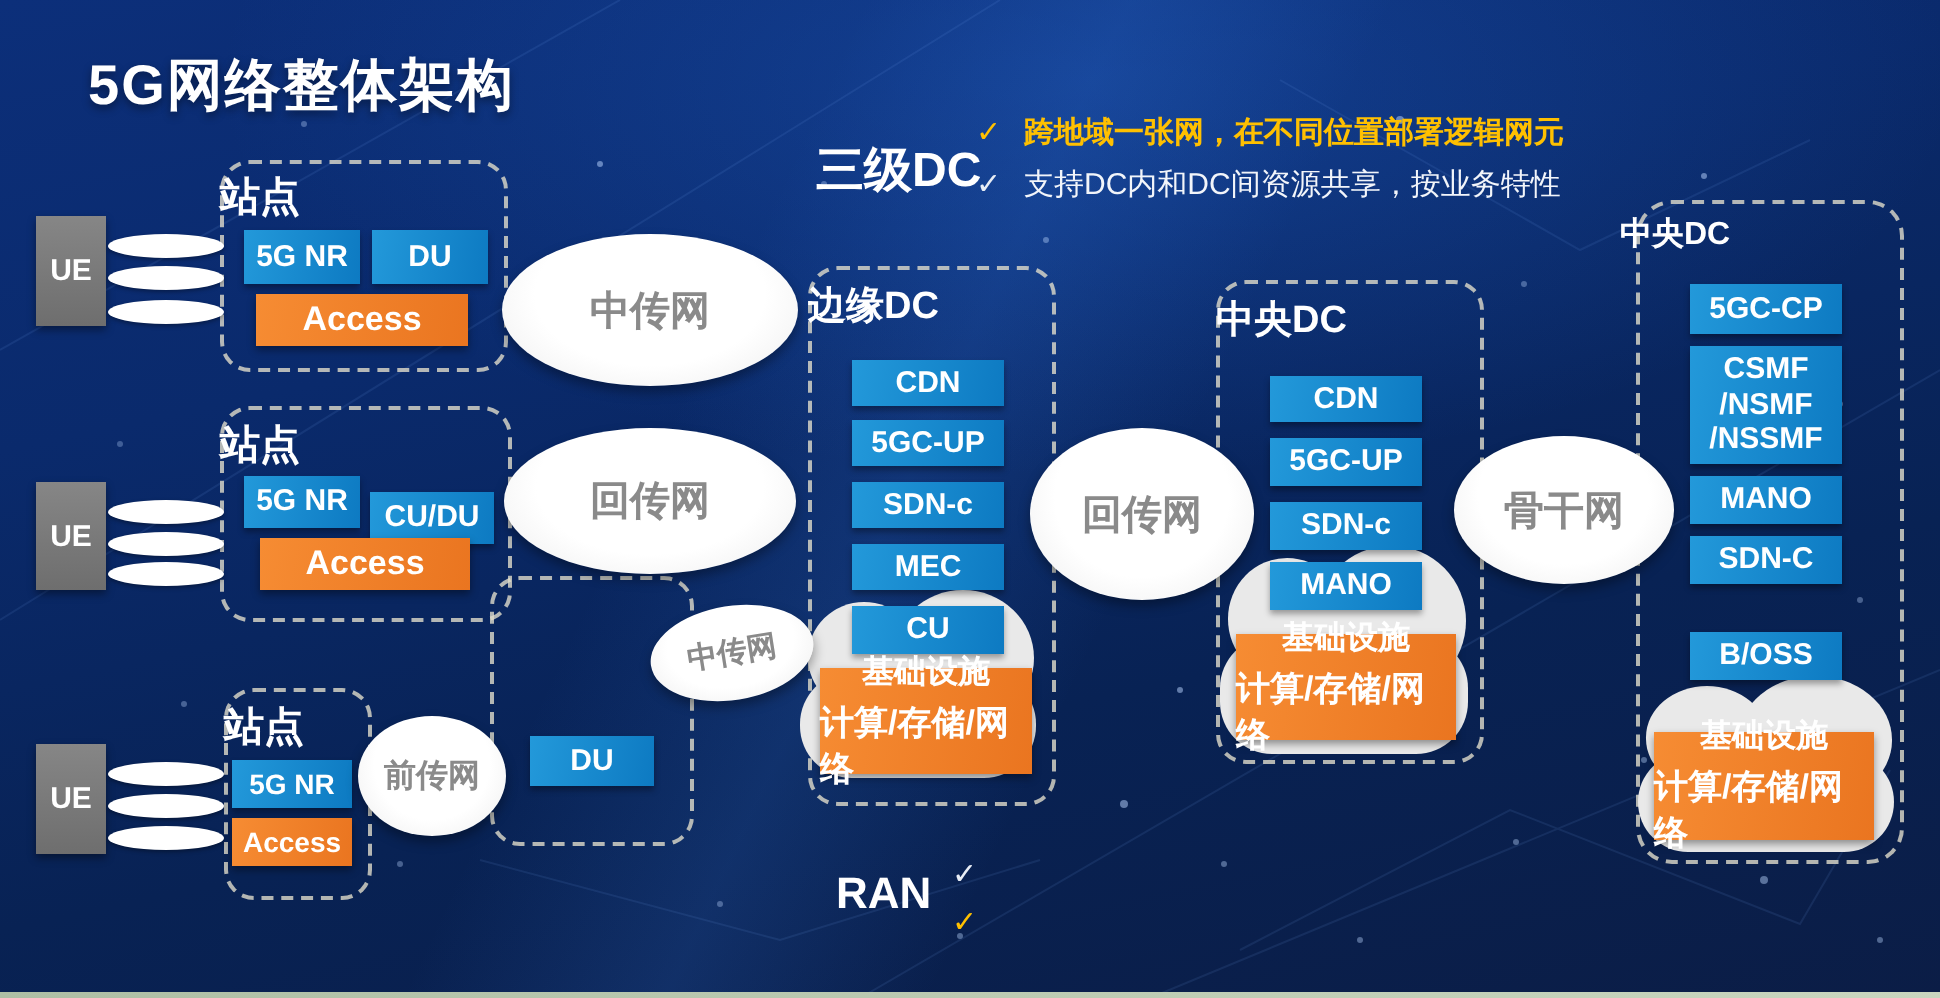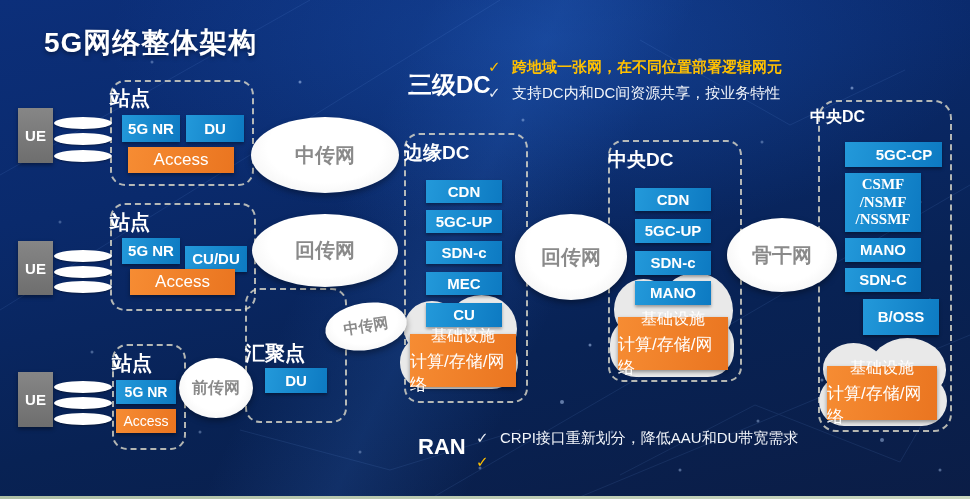--- a/index.html
+++ b/index.html
@@ -26,21 +26,21 @@
   .dashed{border:2px dashed rgba(224,221,203,0.8);border-radius:15px;z-index:1;}
   .dash-title{color:#fff;font-weight:bold;text-align:left;z-index:3;}
 
   .ue{background:linear-gradient(180deg,#868686,#6e6e6e);color:#fff;font-weight:bold;font-size:15px;
       display:flex;align-items:center;justify-content:center;z-index:2;box-shadow:0 2px 4px rgba(0,0,0,.4);}
   .wave{background:#fff;border-radius:50%;width:58px;height:12px;z-index:2;box-shadow:0 1px 2px rgba(0,0,0,.35);}
 
   .nbox{background:linear-gradient(100deg,#2399da 0%,#0d7ac2 100%);color:#fff;font-weight:bold;font-size:15px;
         display:flex;align-items:center;justify-content:center;text-align:center;z-index:2;
         white-space:pre-line;line-height:1.18;box-shadow:0 2px 3px rgba(0,0,0,.35);}
-  .obox{background:linear-gradient(100deg,#f68c33 0%,#ea7520 100%);color:#fff;font-weight:normal;
+  .obox{background:linear-gradient(100deg,#f68c33 0%,#ea7520 100%);color:#fff;font-weight:bold;
         display:flex;flex-direction:column;align-items:center;justify-content:center;z-index:2;
         box-shadow:0 2px 4px rgba(0,0,0,.4);}
   .obox .t1{font-size:16px;}
   .obox .t2{font-size:17px;margin-top:3px;}
   .obox.access{font-size:17px;}
 
   .ellipse{background:radial-gradient(ellipse at 50% 40%,#ffffff 55%,#ececec 100%);border-radius:50%;
            color:#8a8a8a;font-weight:bold;display:flex;align-items:center;justify-content:center;
            z-index:3;box-shadow:0 3px 6px rgba(0,0,0,.35);}
 
@@ -137,21 +137,20 @@
   <div class="abs wave" style="left:54px;top:413px;"></div>
 
   <div class="abs dashed" style="left:112px;top:344px;width:70px;height:102px;"></div>
   <div class="abs dash-title" style="left:112px;top:350px;width:70px;font-size:20px;">站点</div>
   <div class="abs nbox" style="left:116px;top:380px;width:60px;height:24px;font-size:14px;">5G NR</div>
   <div class="abs obox access" style="left:116px;top:409px;width:60px;height:24px;font-size:14px;">Access</div>
 
   <div class="abs ellipse" style="left:179px;top:358px;width:74px;height:60px;font-size:16px;">前传网</div>
 
   <div class="abs dashed" style="left:245px;top:288px;width:98px;height:131px;"></div>
-  <div class="abs dash-title" style="left:245px;top:340px;width:98px;font-size:20px;">汇聚点</div>
   <div class="abs nbox" style="left:265px;top:368px;width:62px;height:25px;">DU</div>
 
   <div class="abs ellipse" style="left:325px;top:303px;width:82px;height:47px;font-size:15px;transform:rotate(-9deg);">中传网</div>
 
   <div class="abs dashed" style="left:404px;top:133px;width:120px;height:266px;"></div>
   <div class="abs dash-title" style="left:404px;top:140px;width:120px;font-size:19px;">边缘DC</div>
   <div class="abs cloud" style="left:400px;top:297px;width:118px;height:92px;">
     <div class="cb b1"></div>
       <div class="cb b2"></div>
       <div class="cb body"></div>
@@ -186,35 +185,34 @@
 
   <div class="abs ellipse" style="left:727px;top:218px;width:110px;height:74px;font-size:20px;">骨干网</div>
 
   <div class="abs dashed" style="left:818px;top:100px;width:130px;height:328px;border-radius:18px;"></div>
   <div class="abs dash-title" style="left:810px;top:107px;width:130px;font-size:16px;">中央DC</div>
   <div class="abs cloud" style="left:819px;top:340px;width:128px;height:86px;">
     <div class="cb b1"></div>
       <div class="cb b2"></div>
       <div class="cb body"></div>
   </div>
-  <div class="abs nbox" style="left:845px;top:142px;width:76px;height:25px;padding-left:21px;">5GC-CP</div>
-  <div class="abs nbox" style="left:845px;top:173px;width:76px;height:59px;font-family:Liberation Serif, serif;">CSMF
+  <div class="abs nbox" style="left:845px;top:142px;width:76px;height:25px;">5GC-CP</div>
+  <div class="abs nbox" style="left:845px;top:173px;width:76px;height:59px;">CSMF
 /NSMF
 /NSSMF</div>
   <div class="abs nbox" style="left:845px;top:238px;width:76px;height:24px;">MANO</div>
   <div class="abs nbox" style="left:845px;top:268px;width:76px;height:24px;">SDN-C</div>
-  <div class="abs nbox" style="left:845px;top:299px;width:76px;height:36px;margin-left:18px;">B/OSS</div>
+  <div class="abs nbox" style="left:845px;top:316px;width:76px;height:24px;">B/OSS</div>
   <div class="abs obox" style="left:827px;top:366px;width:110px;height:54px;">
     <span class="t1">基础设施</span>
     <span class="t2">计算/存储/网络</span>
   </div>
 
   <div class="abs section-label" style="left:418px;top:434px;font-size:22px;">RAN</div>
   <div class="abs bullet plain" style="left:476px;top:429px;width:480px;">
     <span class="chk">✓</span>
-    <span>CRPI接口重新划分，降低AAU和DU带宽需求</span>
   </div>
   <div class="abs bullet hl" style="left:476px;top:453px;width:480px;">
     <span class="chk">✓</span>
   </div>
 
   <div class="bottom-strip"></div>
 </div>
 
 </body></html>

